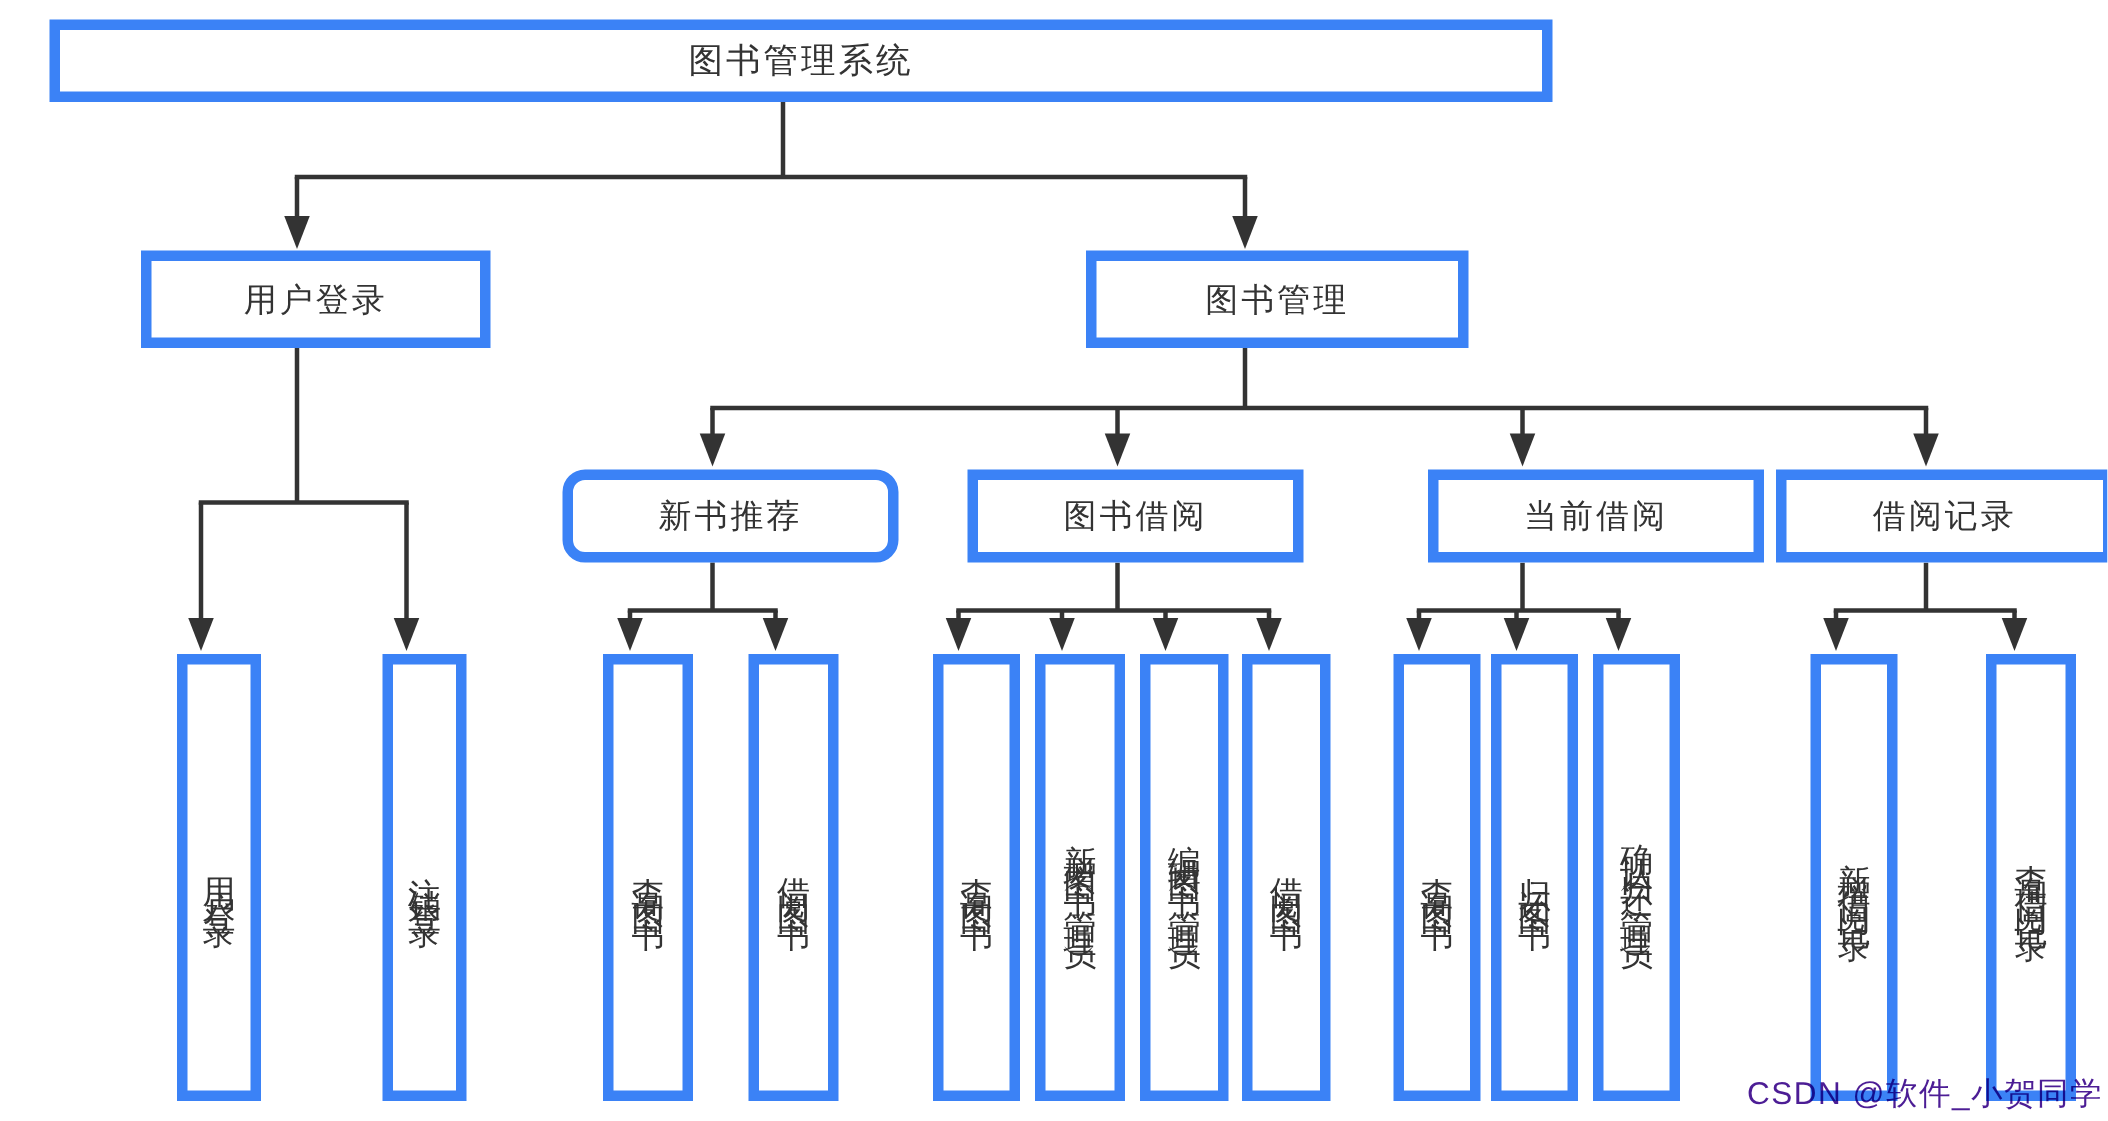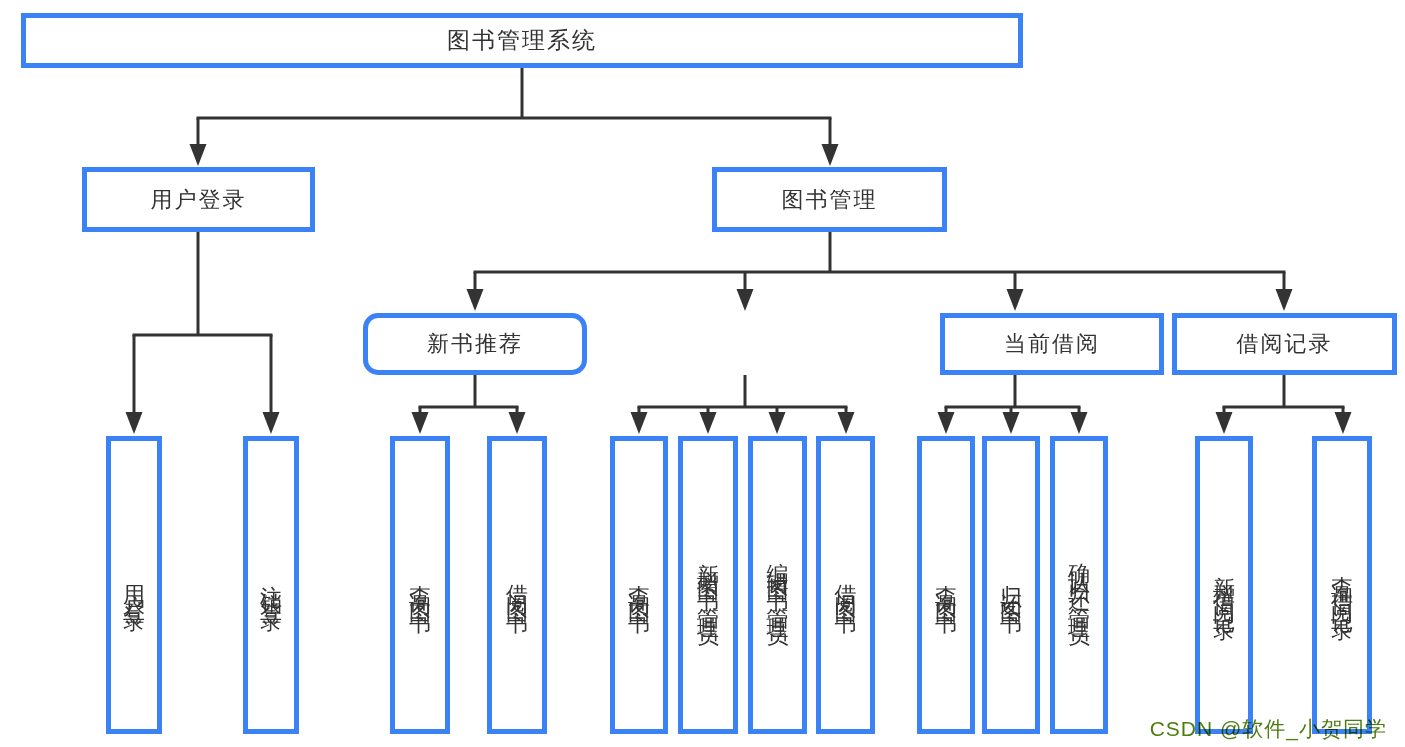--- a/index.html
+++ b/index.html
@@ -12,48 +12,49 @@
     overflow: hidden;
   }
   #connectors {
     position: absolute;
     left: 0; top: 0;
     z-index: 1;
   }
   .box {
     position: absolute;
     box-sizing: border-box;
-    border: 5px solid #3b82f6;
+    border: 7px solid #3b82f6;
     background: #ffffff;
     display: flex;
     align-items: center;
     justify-content: center;
     color: #333333;
     z-index: 2;
+    margin-left: 12px;
   }
   .hlabel {
     font-size: 22px;
     letter-spacing: 2px;
     white-space: nowrap;
   }
   .root .hlabel { font-size: 23px; }
   .vlabel {
     writing-mode: vertical-rl;
     text-orientation: mixed;
     font-size: 22px;
     letter-spacing: 9px;
     line-height: 1;
     white-space: nowrap;
   }
   #watermark {
     position: absolute;
-    right: 18px;
+    right: 3px;
     bottom: 4px;
     font-size: 21px;
-    color: #4d7c0f;
+    color: #4c1d95;
     letter-spacing: 1px;
     z-index: 3;
     mix-blend-mode: multiply;
     white-space: nowrap;
   }
 </style>
 </head>
 <body>
 
 <div id="stage">
@@ -124,27 +125,30 @@
     </g>
   </svg>
 
   <div class="box root" style="left:21px; top:13px; width:1002px; height:55px;">
     <span class="hlabel">图书管理系统</span>
   </div>
 
   <div class="box" style="left:82px; top:167px; width:233px; height:65px;">
     <span class="hlabel">用户登录</span>
   </div>
-  <div class="box" style="left:712px; top:167px; width:235px; height:65px;">
+  <div class="box" style="left:712px; top:167px; width:255px; height:65px;">
     <span class="hlabel">图书管理</span>
   </div>
 
   <div class="box" style="left:363px; top:313px; width:224px; height:62px;border-radius:15px;">
     <span class="hlabel">新书推荐</span>
   </div>
+  <div class="box" style="left:633px; top:313px; width:224px; height:62px;">
+    <span class="hlabel">图书借阅</span>
+  </div>
   <div class="box" style="left:940px; top:313px; width:224px; height:62px;">
     <span class="hlabel">当前借阅</span>
   </div>
   <div class="box" style="left:1172px; top:313px; width:225px; height:62px;">
     <span class="hlabel">借阅记录</span>
   </div>
 
   <div class="box" style="left:106px; top:436px; width:56px; height:298px;">
     <span class="vlabel">用户登录</span>
   </div>

